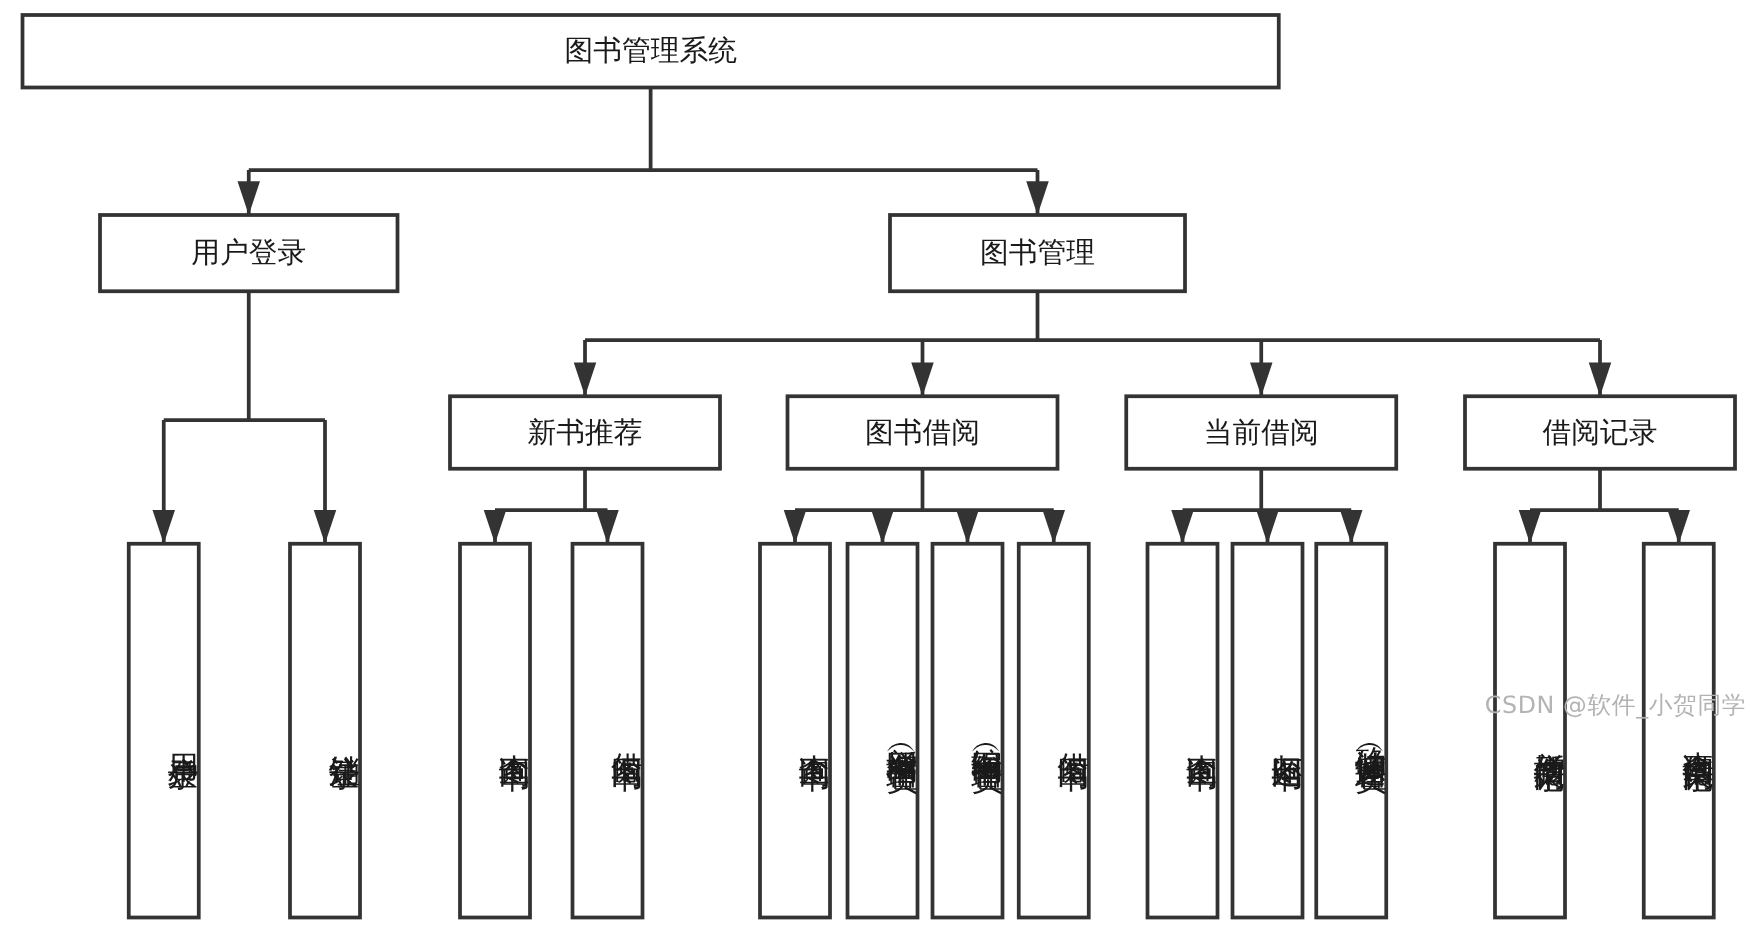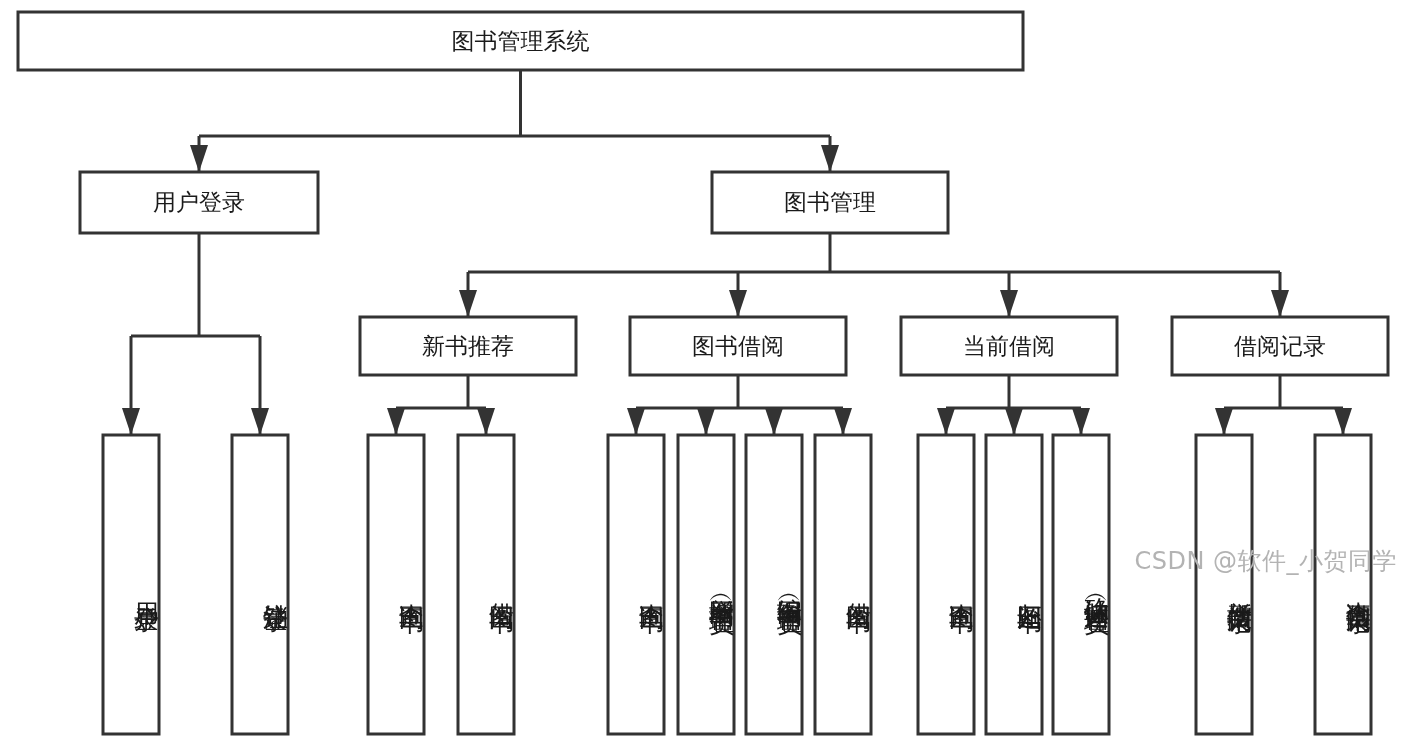--- a/index.html
+++ b/index.html
@@ -61,21 +61,21 @@
     align-items: flex-start;
     justify-content: center;
     white-space: nowrap;
     pointer-events: none;
   }
   .watermark {
     position: absolute;
     right: 8px;
     bottom: 6px;
     font-family: "DejaVu Sans", "Liberation Sans", sans-serif;
-    font-size: 24px;
+    font-size: 19px;
     color: #b3b3b3;
     letter-spacing: 0.5px;
     white-space: nowrap;
   }
 </style>
 </head>
 <body>
 
 <div id="diagram-root">
   <svg class="flow" viewBox="0 0 1405 747" xmlns="http://www.w3.org/2000/svg">

